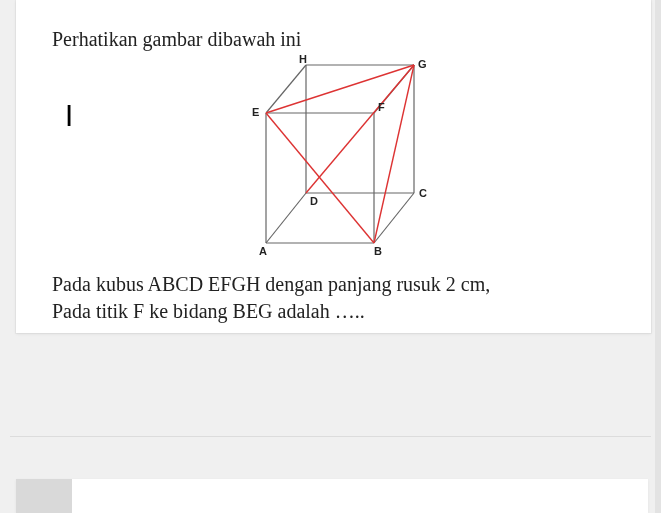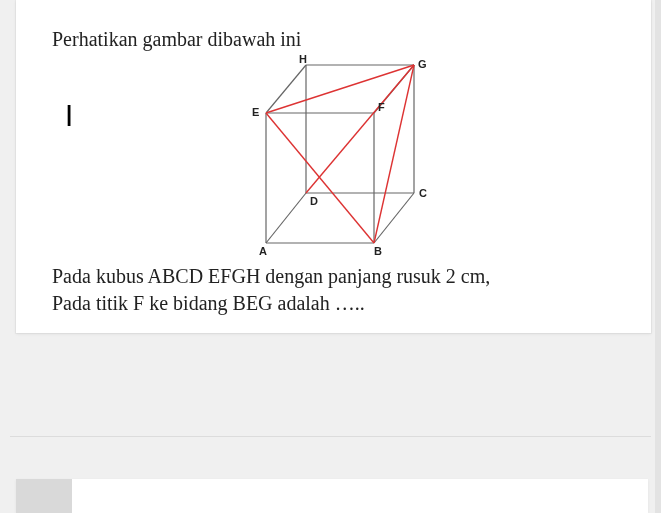--- a/index.html
+++ b/index.html
@@ -43,21 +43,21 @@
       font-family: Arial, sans-serif;
       font-weight: bold;
     }
     svg.cube {
       display: block;
     }
     .question {
       font-size: 20px;
       color: #222;
       line-height: 1.35;
-      margin-top: 0;
+      margin-top: 8px;
     }
     .divider {
       position: absolute;
       left: 10px;
       right: 10px;
       top: 436px;
       height: 1px;
       background: #dcdcdc;
     }
     .card2 {

